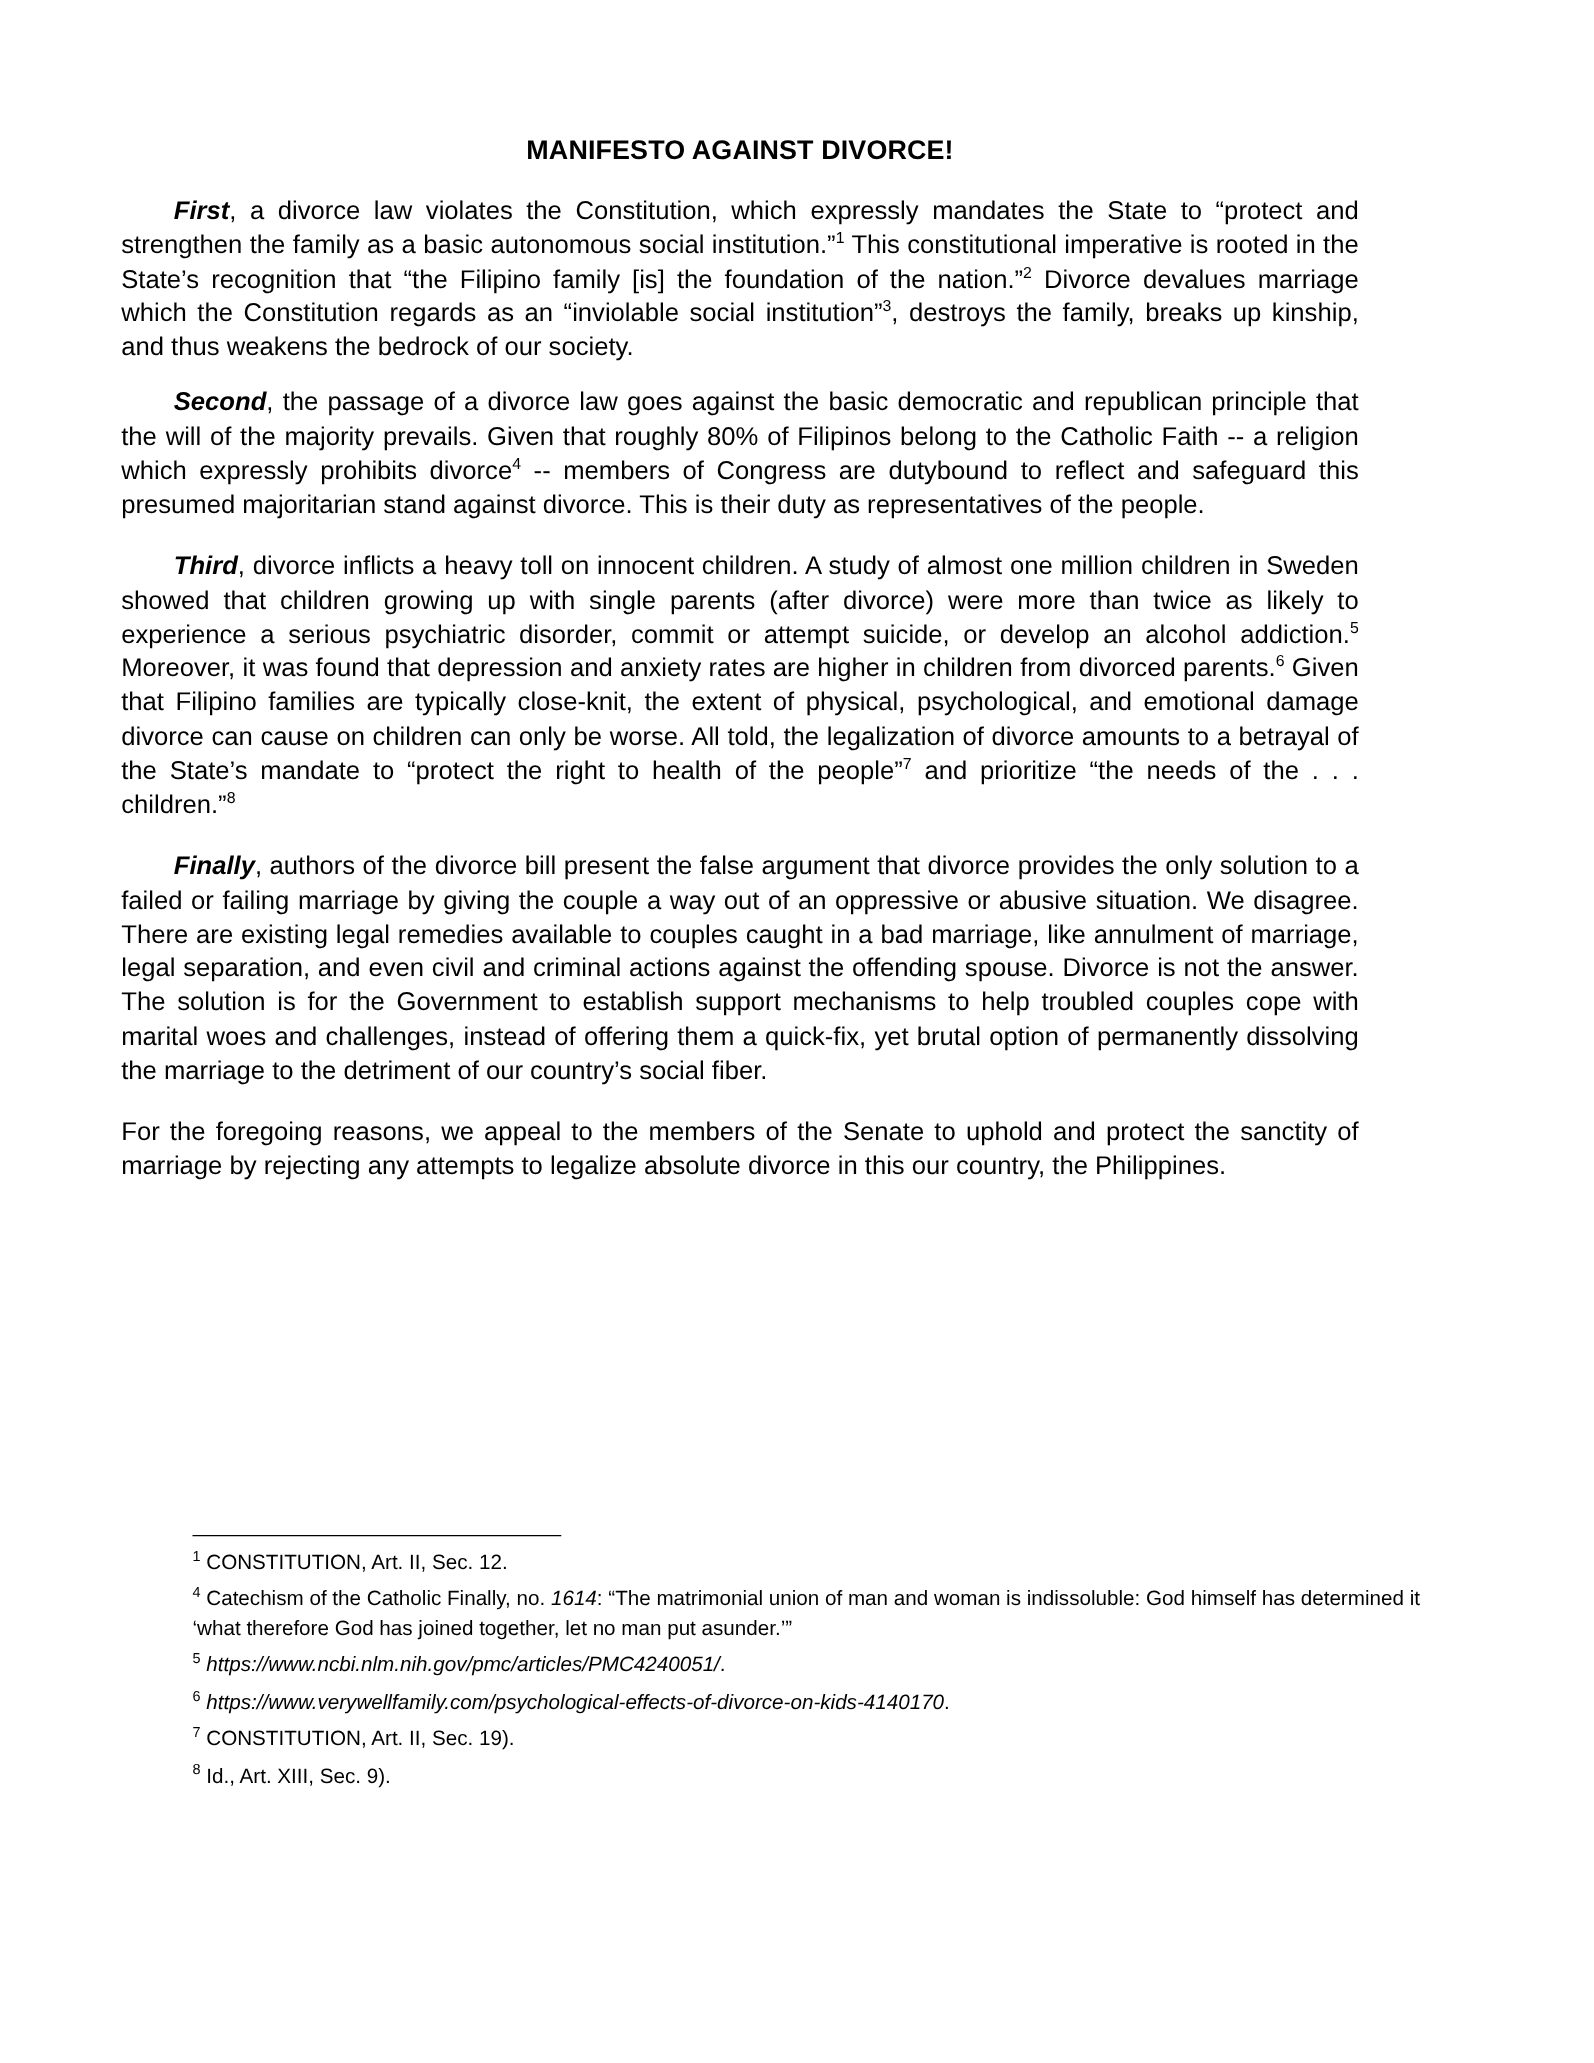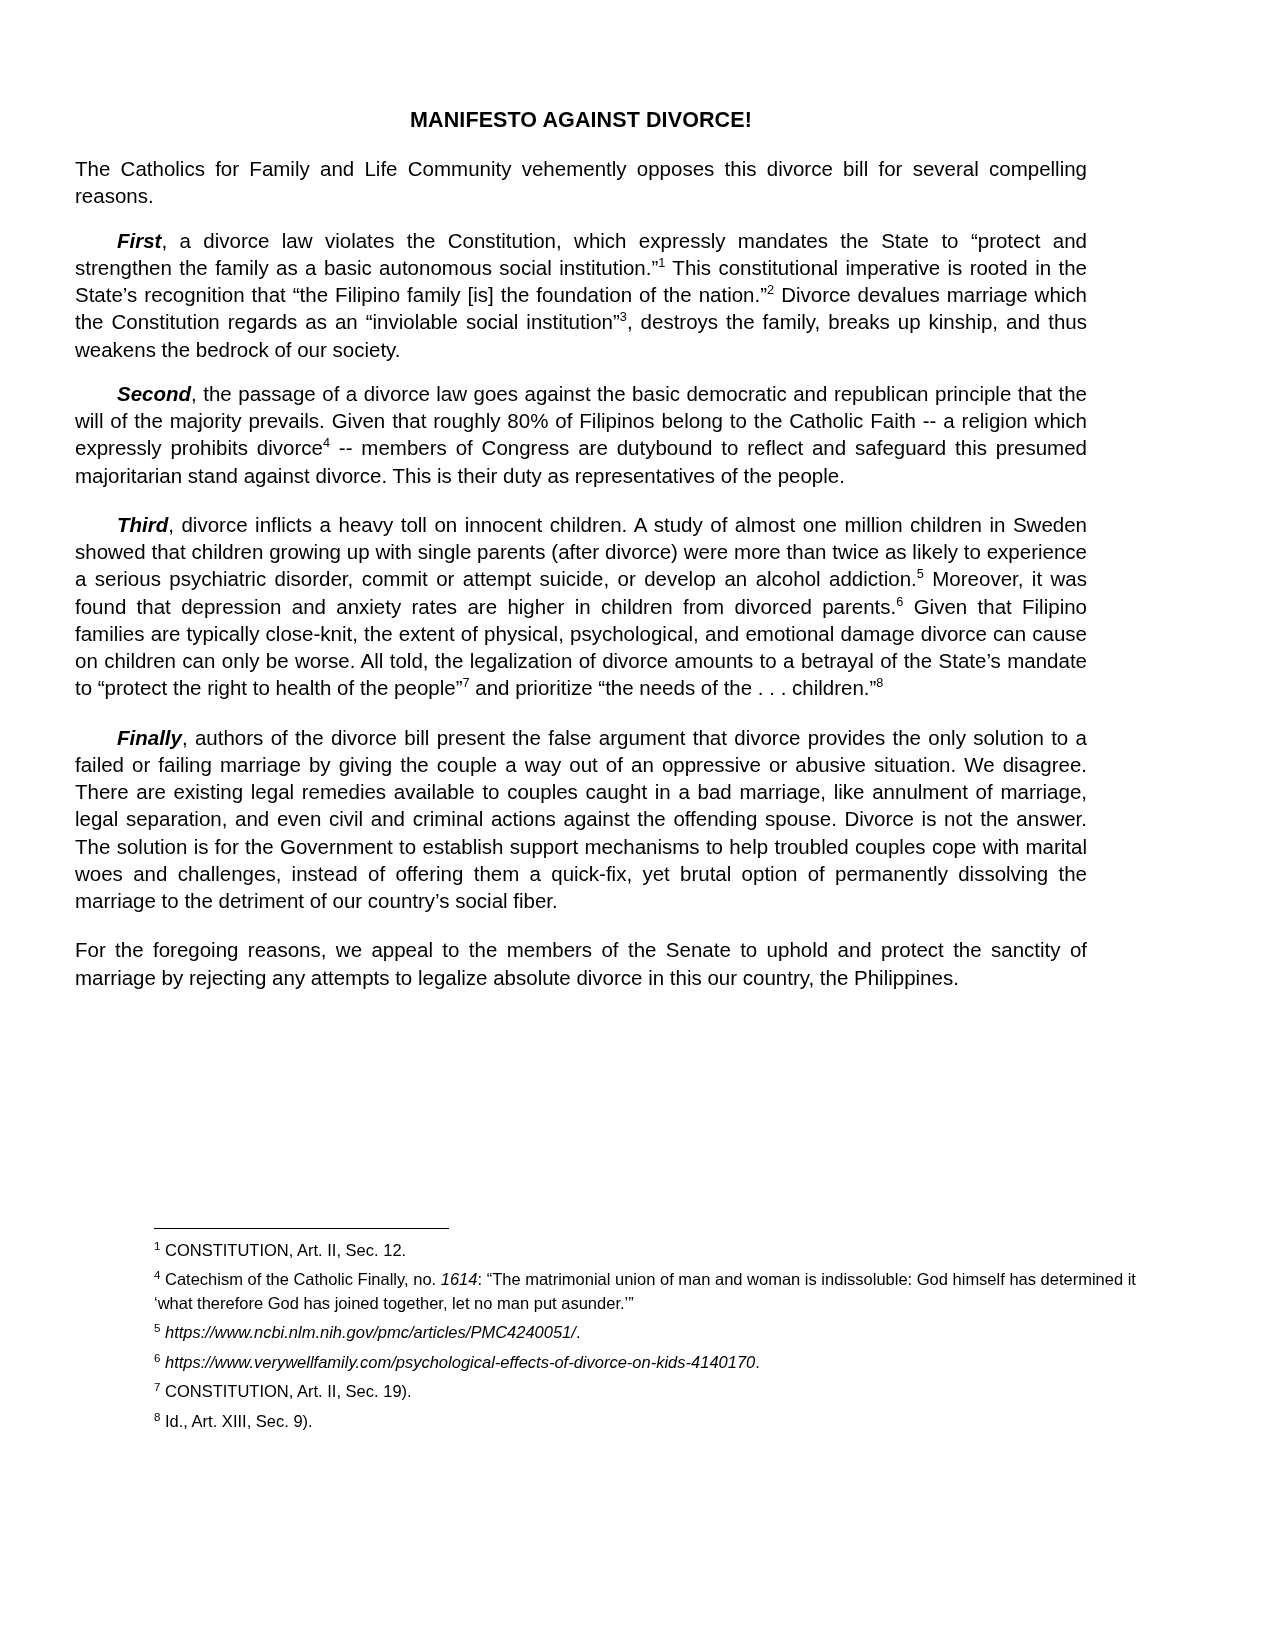--- a/index.html
+++ b/index.html
@@ -11,21 +11,21 @@
     width: 1275px;
     height: 1650px;
     font-family: "Liberation Sans", sans-serif;
     color: #000000;
     position: relative;
   }
   .page {
     width: 1232px;
     height: 1650px;
     box-sizing: border-box;
-    padding: 108px 145px 60px 75px;
+    padding: 108px 145px 60px 97px;
     position: relative;
   }
   .doc-title {
     text-align: center;
     font-weight: bold;
     font-size: 21.5px;
     letter-spacing: 0.1px;
     margin: 0 0 22px 0;
   }
   p.body-par {
@@ -76,23 +76,20 @@
     font-style: italic;
   }
 </style>
 </head>
 <body>
 
 <div class="page">
 
   <h1 class="doc-title">MANIFESTO AGAINST DIVORCE!</h1>
 
-  <p class="body-par">
-    <span>The Catholics for Family and Life Community vehemently opposes this divorce bill for several compelling reasons.</span>
-  </p>
 
   <p class="body-par">
     <span class="lead">First</span><span>, a divorce law violates the Constitution, which expressly mandates the State to “protect and strengthen the family as a basic autonomous social institution.”</span><sup>1</sup><span> This constitutional imperative is rooted in the State’s recognition that “the Filipino family [is] the foundation of the nation.”</span><sup>2</sup><span> Divorce devalues marriage which the Constitution regards as an “inviolable social institution”</span><sup>3</sup><span>, destroys the family, breaks up kinship, and thus weakens the bedrock of our society.</span>
   </p>
 
   <p class="body-par">
     <span class="lead">Second</span><span>, the passage of a divorce law goes against the basic democratic and republican principle that the will of the majority prevails. Given that roughly 80% of Filipinos belong to the Catholic Faith -- a religion which expressly prohibits divorce</span><sup>4</sup><span> -- members of Congress are dutybound to reflect and safeguard this presumed majoritarian stand against divorce. This is their duty as representatives of the people.</span>
   </p>
 
   <p class="body-par gap-before">

